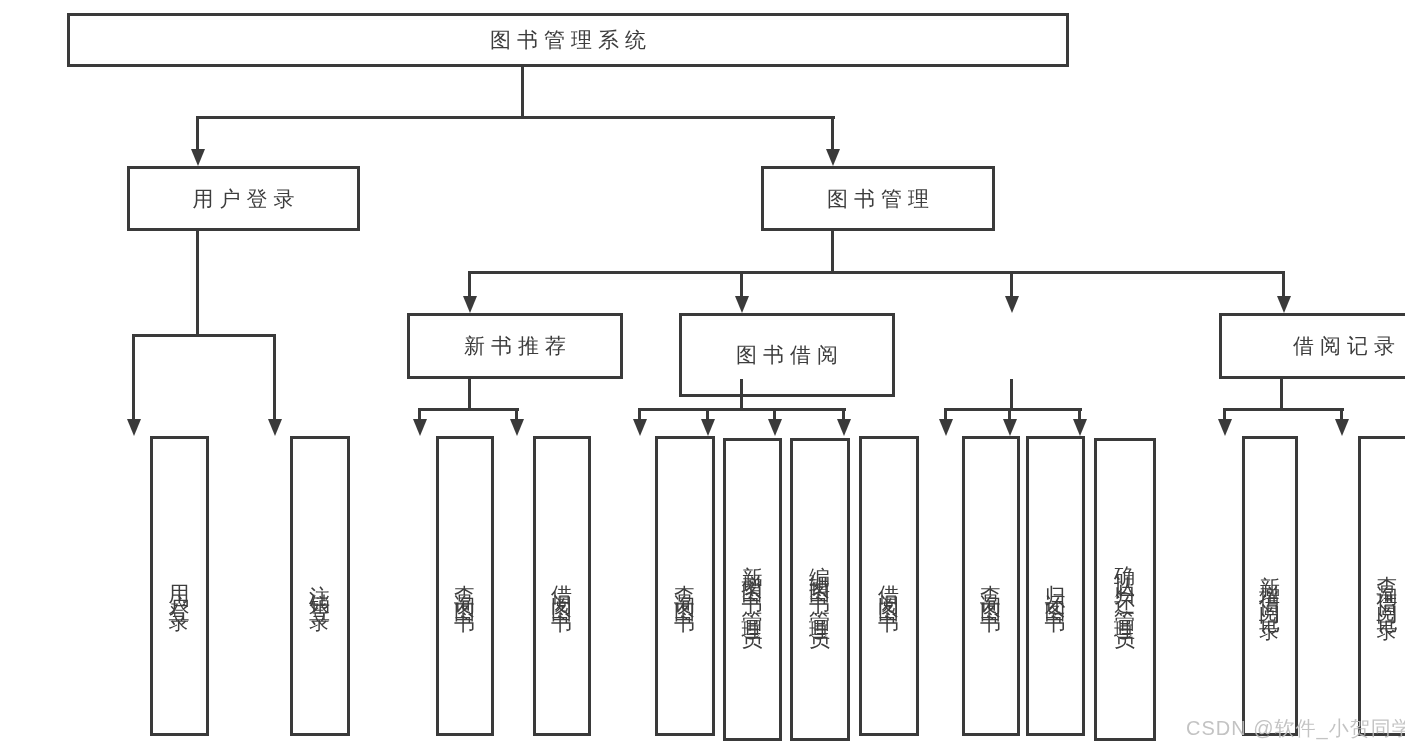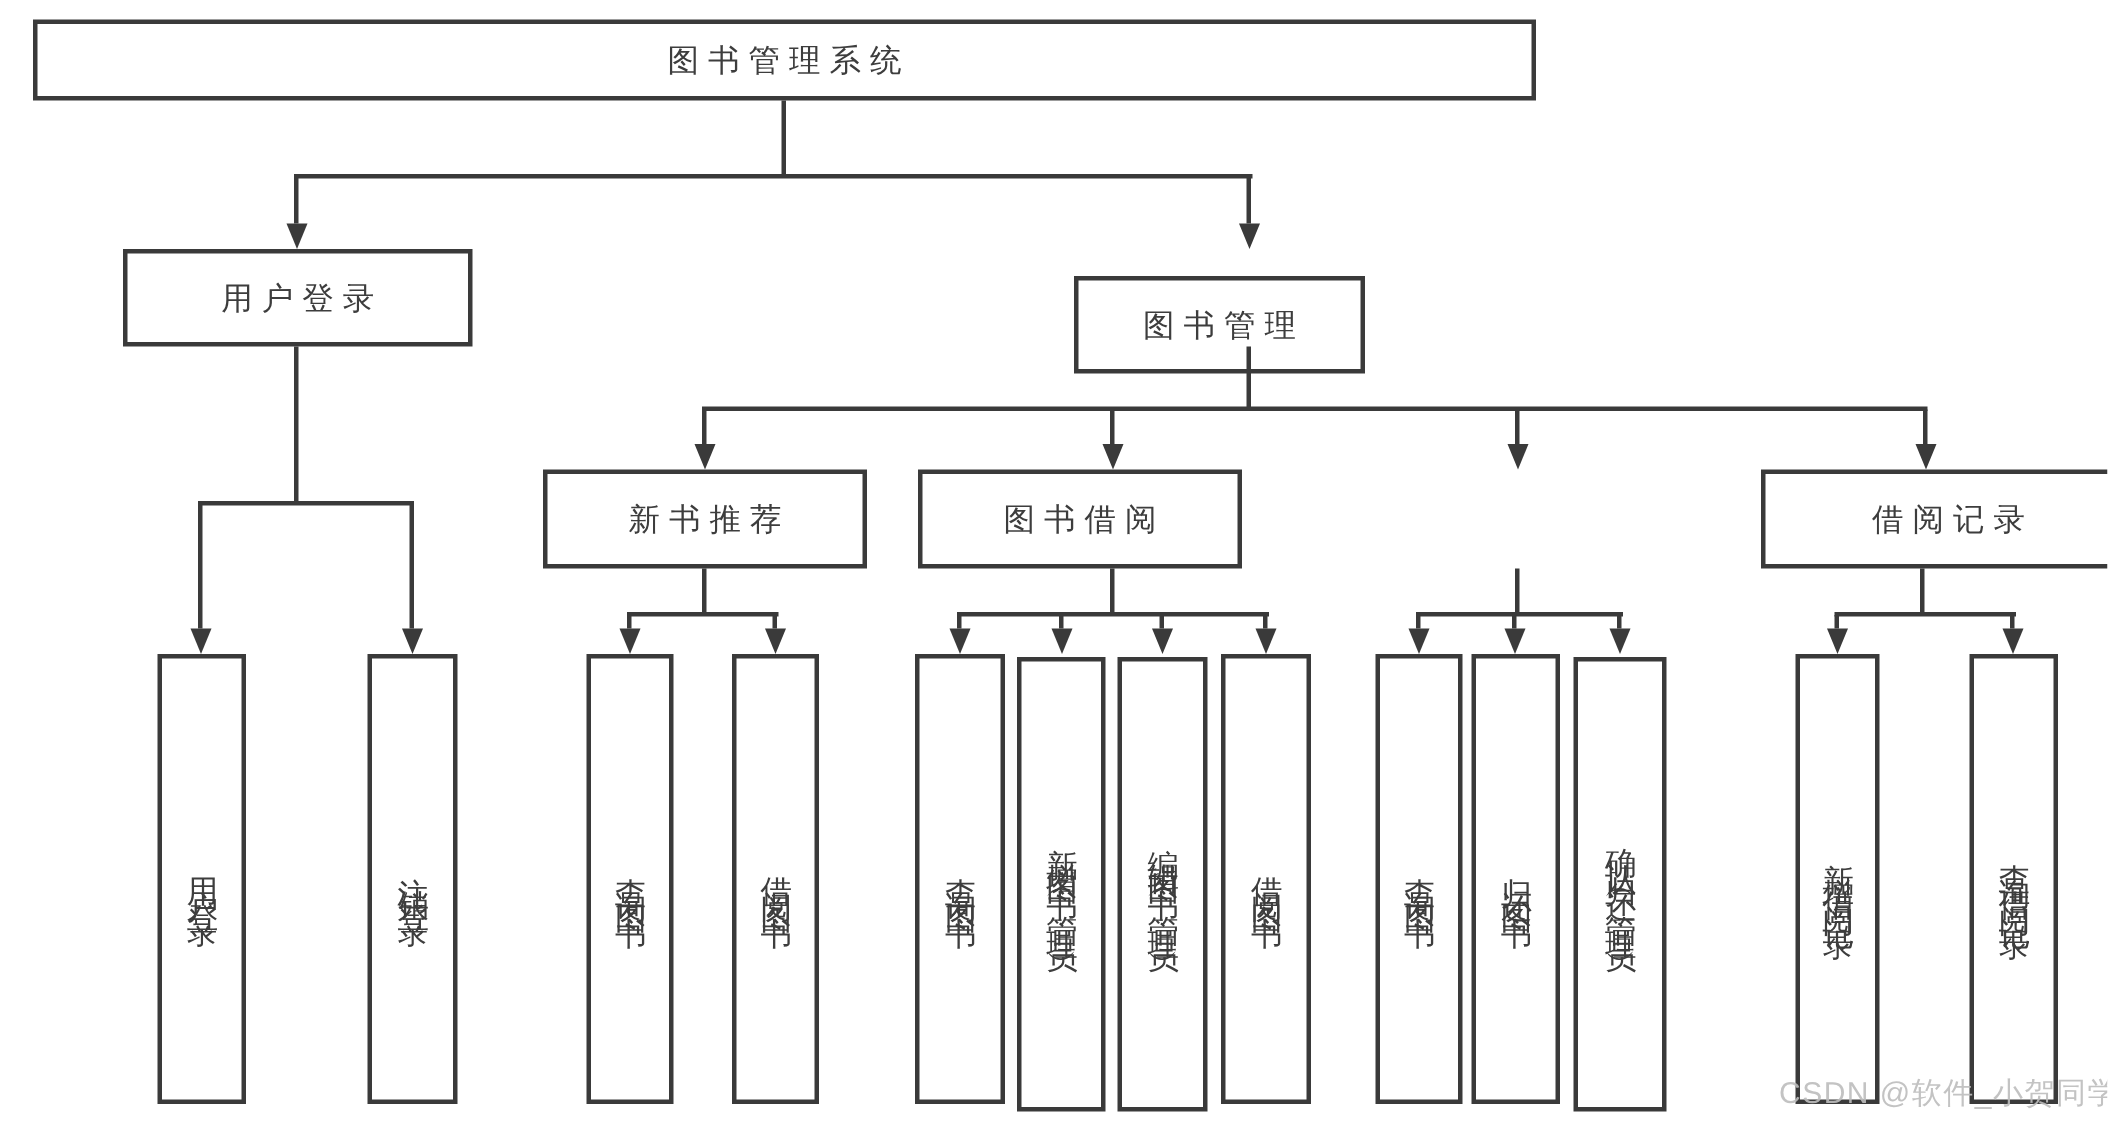--- a/index.html
+++ b/index.html
@@ -20,20 +20,21 @@
   .box {
     position: absolute;
     box-sizing: border-box;
     border: 3px solid var(--line);
     background: var(--box-bg);
     display: flex;
     align-items: center;
     justify-content: center;
     color: var(--text);
     font-size: 21px;
+    margin-left: 45px;
   }
   .box.h span {
     letter-spacing: 6px;
     text-indent: 6px;
     white-space: nowrap;
   }
   .box.v span {
     writing-mode: vertical-rl;
     letter-spacing: 9px;
     line-height: 1;
@@ -71,21 +72,21 @@
   <div class="vline" style="left:521px;top:67px;height:51px"></div>
   <div class="hline" style="left:196px;top:116px;width:639px"></div>
   <div class="vline" style="left:196px;top:118px;height:31px"></div>
   <div class="ahead" style="left:191px;top:149px"></div>
   <div class="vline" style="left:831px;top:118px;height:31px"></div>
   <div class="ahead" style="left:826px;top:149px"></div>
 
   <div class="box h" style="left:82px;top:166px;width:233px;height:65px">
     <span>用户登录</span>
   </div>
-  <div class="box h" style="left:716px;top:184px;width:194px;height:65px">
+  <div class="box h" style="left:716px;top:166px;width:234px;height:65px">
     <span>图书管理</span>
   </div>
 
   <div class="vline" style="left:196px;top:231px;height:105px"></div>
   <div class="hline" style="left:132px;top:334px;width:144px"></div>
   <div class="vline" style="left:132px;top:336px;height:83px"></div>
   <div class="ahead" style="left:127px;top:419px"></div>
   <div class="vline" style="left:273px;top:336px;height:83px"></div>
   <div class="ahead" style="left:268px;top:419px"></div>
 
@@ -96,21 +97,21 @@
   <div class="vline" style="left:740px;top:273px;height:23px"></div>
   <div class="ahead" style="left:735px;top:296px"></div>
   <div class="vline" style="left:1010px;top:273px;height:23px"></div>
   <div class="ahead" style="left:1005px;top:296px"></div>
   <div class="vline" style="left:1282px;top:273px;height:23px"></div>
   <div class="ahead" style="left:1277px;top:296px"></div>
 
   <div class="box h" style="left:362px;top:313px;width:216px;height:66px">
     <span>新书推荐</span>
   </div>
-  <div class="box h" style="left:612px;top:313px;width:216px;height:66px">
+  <div class="box h" style="left:634px;top:313px;width:216px;height:84px">
     <span>图书借阅</span>
   </div>
   <div class="box h" style="left:1174px;top:313px;width:250px;height:66px">
     <span>借阅记录</span>
   </div>
 
   <div class="vline" style="left:468px;top:379px;height:31px"></div>
   <div class="hline" style="left:418px;top:408px;width:101px"></div>
   <div class="vline" style="left:418px;top:410px;height:9px"></div>
   <div class="ahead" style="left:413px;top:419px"></div>

